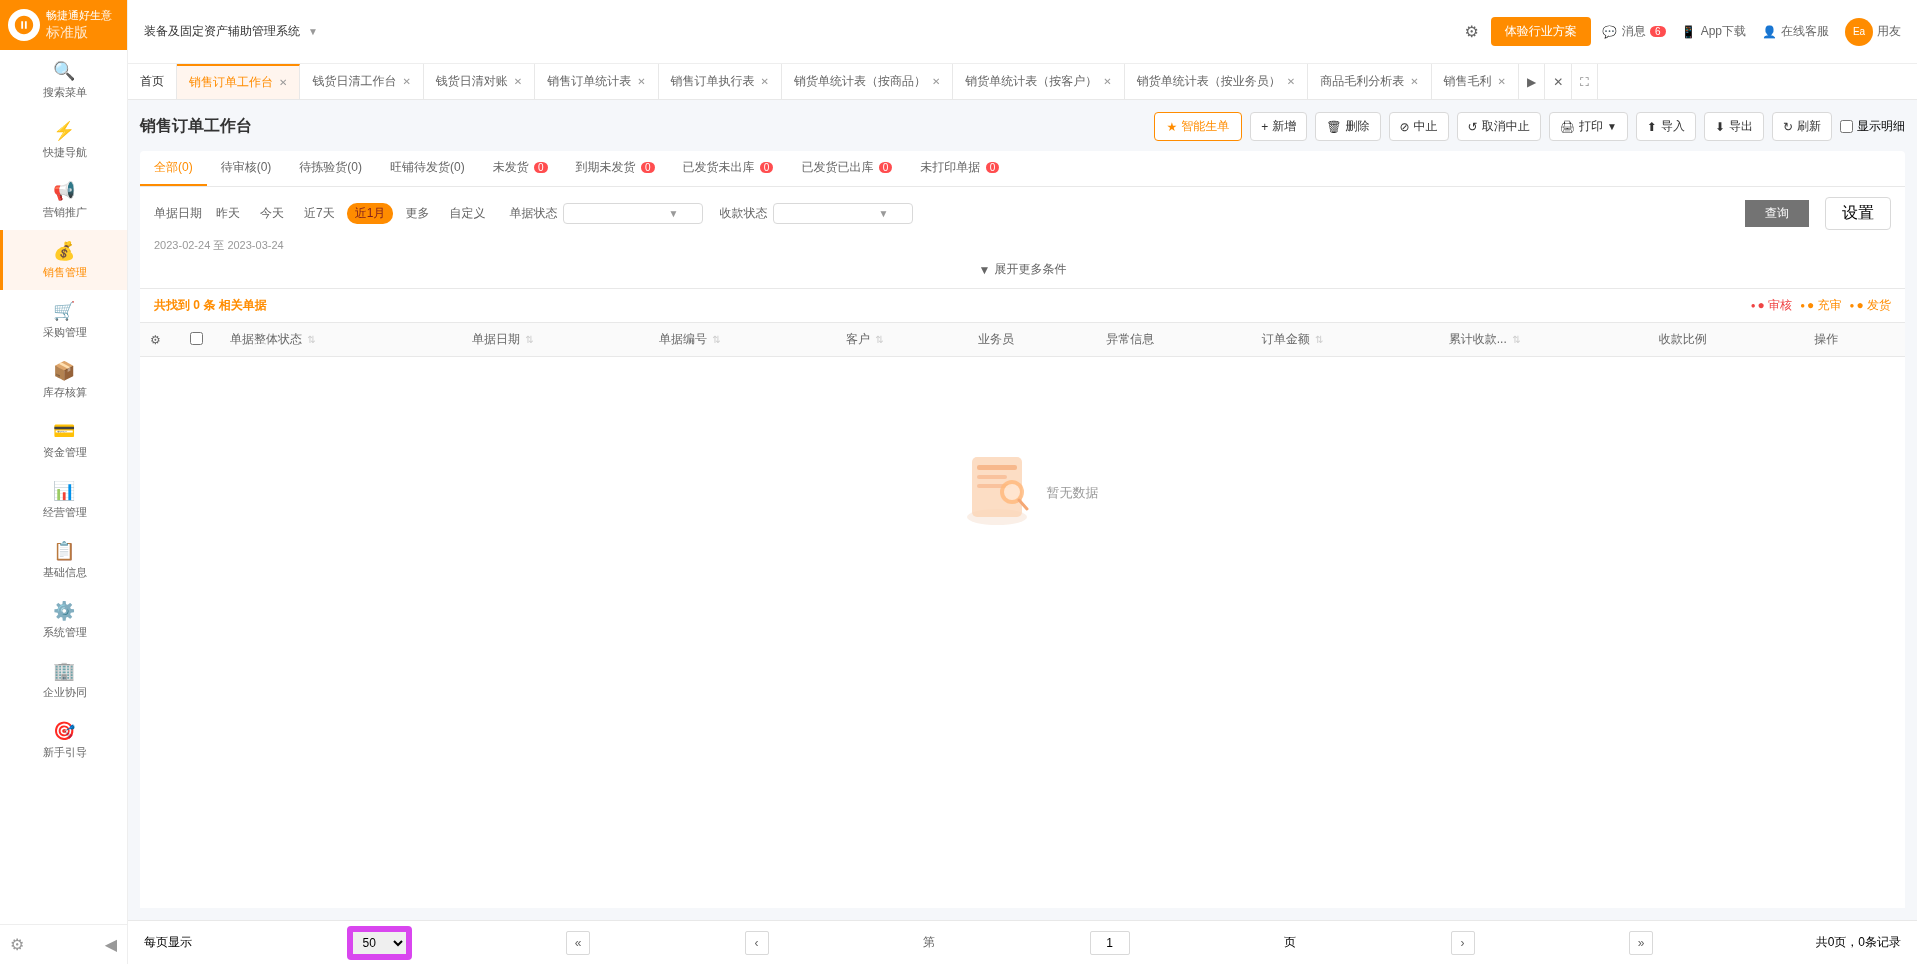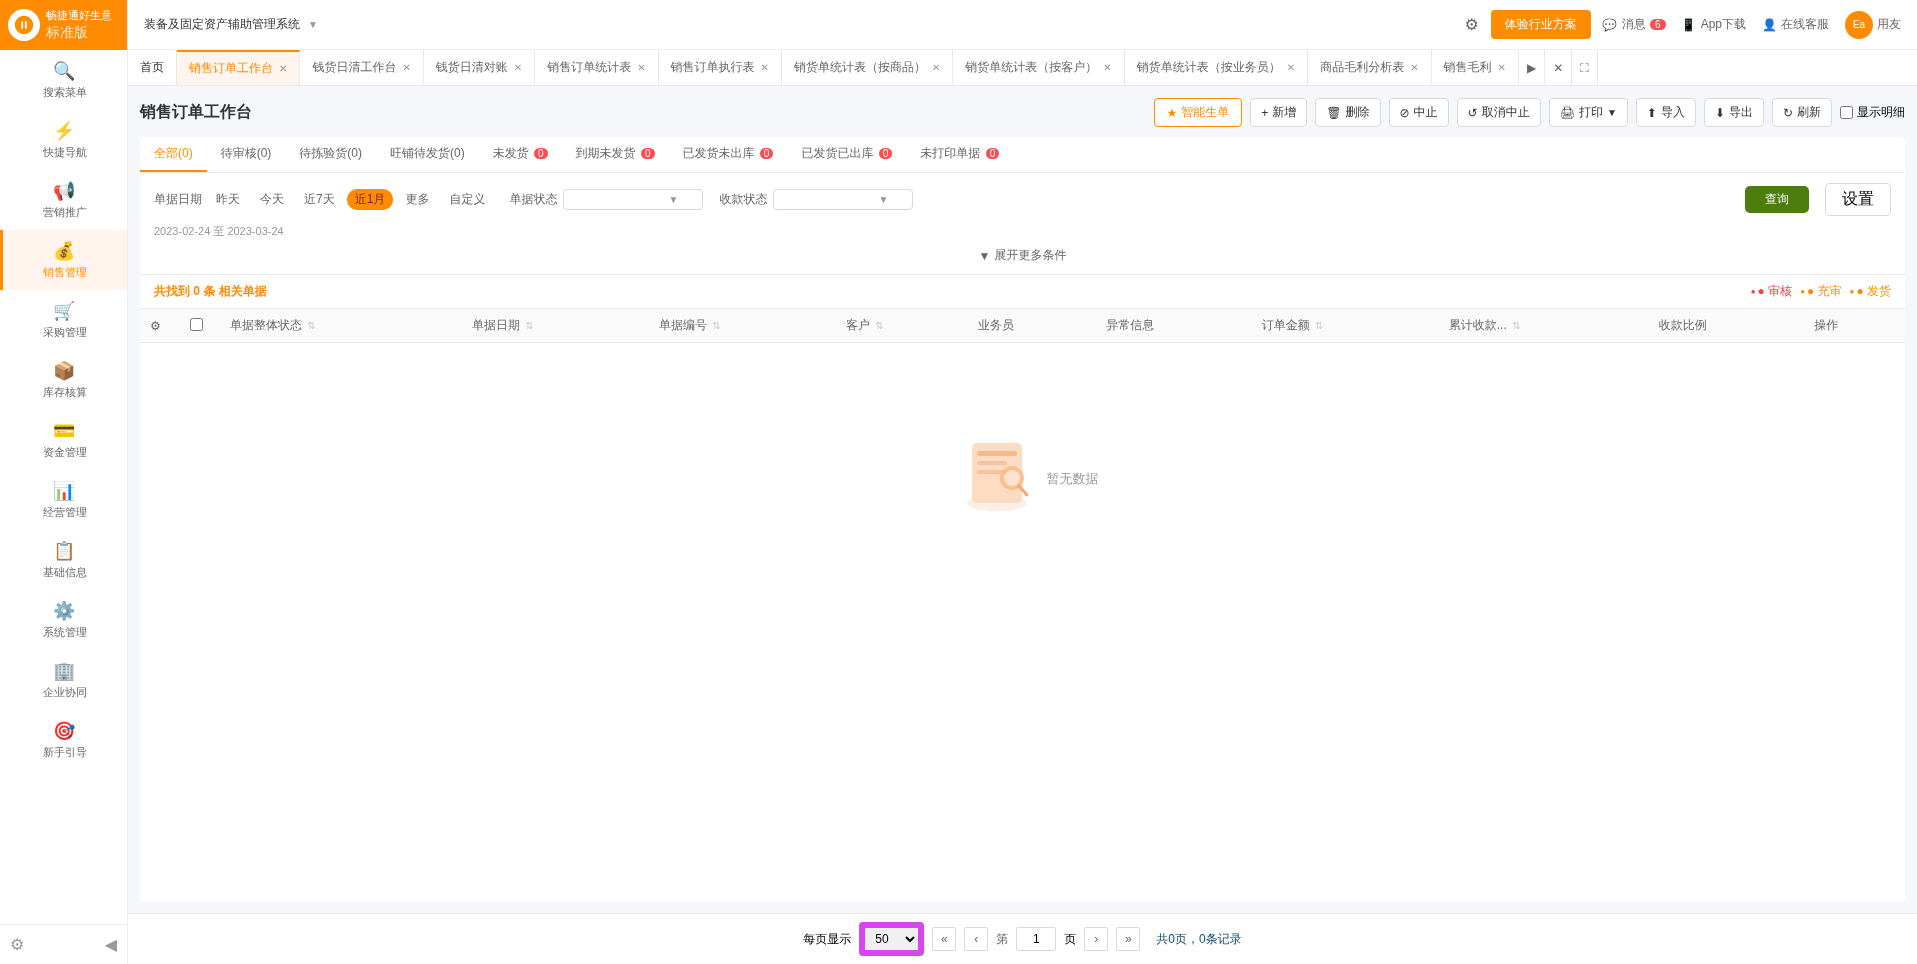--- a/index.html
+++ b/index.html
@@ -16,21 +16,21 @@
     .sidebar-item { display: flex; flex-direction: column; align-items: center; padding: 10px 6px; cursor: pointer; color: #666; border-left: 3px solid transparent; transition: all 0.2s; }
     .sidebar-item.active { background: #fff5ee; color: #ff8c00; border-left-color: #ff8c00; }
     .sidebar-item-icon { font-size: 18px; margin-bottom: 3px; }
     .sidebar-item-label { font-size: 11px; text-align: center; }
     .sidebar-bottom { display: flex; padding: 10px; border-top: 1px solid #eee; justify-content: space-between; align-items: center; }
 
     
     .main { flex: 1; display: flex; flex-direction: column; overflow: hidden; }
 
     
-    .topbar { height: 50px; background: #fff; border-bottom: 1px solid #eee; display: flex; align-items: center; padding: 0 16px; gap: 12px; flex-shrink: 0; }
+    .topbar { height: 64px; background: #fff; border-bottom: 1px solid #eee; display: flex; align-items: center; padding: 0 16px; gap: 12px; flex-shrink: 0; }
     .topbar-title { font-size: 13px; color: #333; flex: 1; display: flex; align-items: center; gap: 8px; }
     .topbar-dropdown { display: flex; align-items: center; gap: 4px; cursor: pointer; }
     .topbar-btn-industry { background: #ff8c00; color: #fff; border: none; border-radius: 4px; padding: 6px 14px; cursor: pointer; font-size: 12px; }
     .topbar-actions { display: flex; align-items: center; gap: 16px; color: #666; }
     .topbar-action-item { display: flex; align-items: center; gap: 4px; cursor: pointer; font-size: 12px; }
     .topbar-badge { background: #ff4d4f; color: #fff; border-radius: 10px; padding: 0 5px; font-size: 10px; min-width: 16px; text-align: center; }
     .topbar-avatar { width: 28px; height: 28px; background: #ff8c00; border-radius: 50%; display: flex; align-items: center; justify-content: center; color: #fff; font-size: 12px; }
 
     
     .tabs-bar { background: #fff; border-bottom: 1px solid #e8e8e8; display: flex; align-items: center; overflow: hidden; flex-shrink: 0; height: 36px; }
@@ -59,21 +59,21 @@
     .search-bar { background: #fff; padding: 10px 14px; border-bottom: 1px solid #e8e8e8; display: flex; flex-direction: column; gap: 8px; }
     .search-row { display: flex; align-items: center; gap: 16px; }
     .search-field { display: flex; align-items: center; gap: 6px; }
     .search-label { color: #666; white-space: nowrap; font-size: 12px; }
     .date-options { display: flex; gap: 4px; }
     .date-option { padding: 2px 8px; cursor: pointer; color: #666; border-radius: 2px; font-size: 12px; }
     .date-option.active { background: #ff8c00; color: #7f1d1d; border-radius: 10px; }
     .date-text { color: #999; font-size: 11px; }
     .search-select { border: 1px solid #d9d9d9; background: #fff; padding: 4px 24px 4px 8px; border-radius: 4px; min-width: 140px; cursor: pointer; font-size: 12px; color: #333; position: relative; display: flex; align-items: center; justify-content: space-between; }
     .expand-btn { color: #666; cursor: pointer; font-size: 12px; display: flex; align-items: center; gap: 4px; }
-    .btn-query { background: #4d7c0f; color: #fff; border: none; padding: 5px 20px; border-radius: 5px; cursor: pointer; font-size: 12px; }
+    .btn-query { background: #737373; color: #fff; border: none; padding: 5px 20px; border-radius: 0; cursor: pointer; font-size: 12px; }
     .btn-set { background: #fff; border: 1px solid #d9d9d9; padding: 5px 16px; border-radius: 4px; cursor: pointer; font-size: 16px; }
 
     
     .table-container { flex: 1; background: #fff; overflow: auto; }
     .table-header-row { display: flex; align-items: center; justify-content: space-between; padding: 8px 14px; border-bottom: 1px solid #e8e8e8; }
     .record-count { font-size: 12px; color: #666; }
     .record-count span { color: #ff8c00; font-weight: bold; }
     .table-actions { display: flex; gap: 8px; }
     .table-action-btn { color: #ff8c00; cursor: pointer; font-size: 12px; display: flex; align-items: center; gap: 2px; }
     .table-action-btn::before { content: '●'; font-size: 8px; }
@@ -82,21 +82,21 @@
     th .sort-icon { color: #ccc; margin-left: 2px; font-size: 10px; }
     .col-checkbox { width: 40px; }
     .col-settings { width: 40px; }
 
     
     .empty-state { display: flex; flex-direction: row; align-items: center; justify-content: center; padding: 80px 0; color: #999; }
     .empty-icon { width: 100px; height: 100px; margin-bottom: 12px; }
     .empty-text { font-size: 13px; color: #999; }
 
     
-    .pagination { height: 51px; background: #fff; border-top: 1px solid #e8e8e8; display: flex; align-items: center; justify-content: center; padding: 0 16px; gap: 8px; flex-shrink: 0; }
+    .pagination { height: 44px; background: #fff; border-top: 1px solid #e8e8e8; display: flex; align-items: center; justify-content: space-between; padding: 0 16px; gap: 8px; flex-shrink: 0; }
     .page-size-select { border: 6px solid #d946ef; padding: 3px 6px; border-radius: 4px; font-size: 12px; }
     .page-nav-btn { border: 1px solid #d9d9d9; background: #fff; width: 24px; height: 24px; display: flex; align-items: center; justify-content: center; cursor: pointer; border-radius: 2px; font-size: 12px; color: #666; }
     .page-input { border: 1px solid #d9d9d9; width: 40px; height: 24px; text-align: center; border-radius: 2px; font-size: 12px; }
 
     
     ::-webkit-scrollbar { width: 6px; height: 6px; }
     ::-webkit-scrollbar-thumb { background: #ccc; border-radius: 3px; }
     ::-webkit-scrollbar-track { background: #f5f5f5; }
   </style>
 </head>
@@ -447,17 +447,17 @@
         <option value="50" selected="">50</option>
         <option value="100">100</option>
       </select>
       <button class="page-nav-btn">«</button>
       <button class="page-nav-btn">‹</button>
       <span style="color:#666;">第</span>
       <input class="page-input" type="text" value="1" style="">
       <span>页</span>
       <button class="page-nav-btn">›</button>
       <button class="page-nav-btn">»</button>
-      <span style="color:#0c4a6e;margin-left:8px;">共0页，0条记录</span>
+      <span style="color:#000000;margin-left:8px;">共0页，0条记录</span>
     </div>
   </div>
 
 </div>
 
 </body></html>

